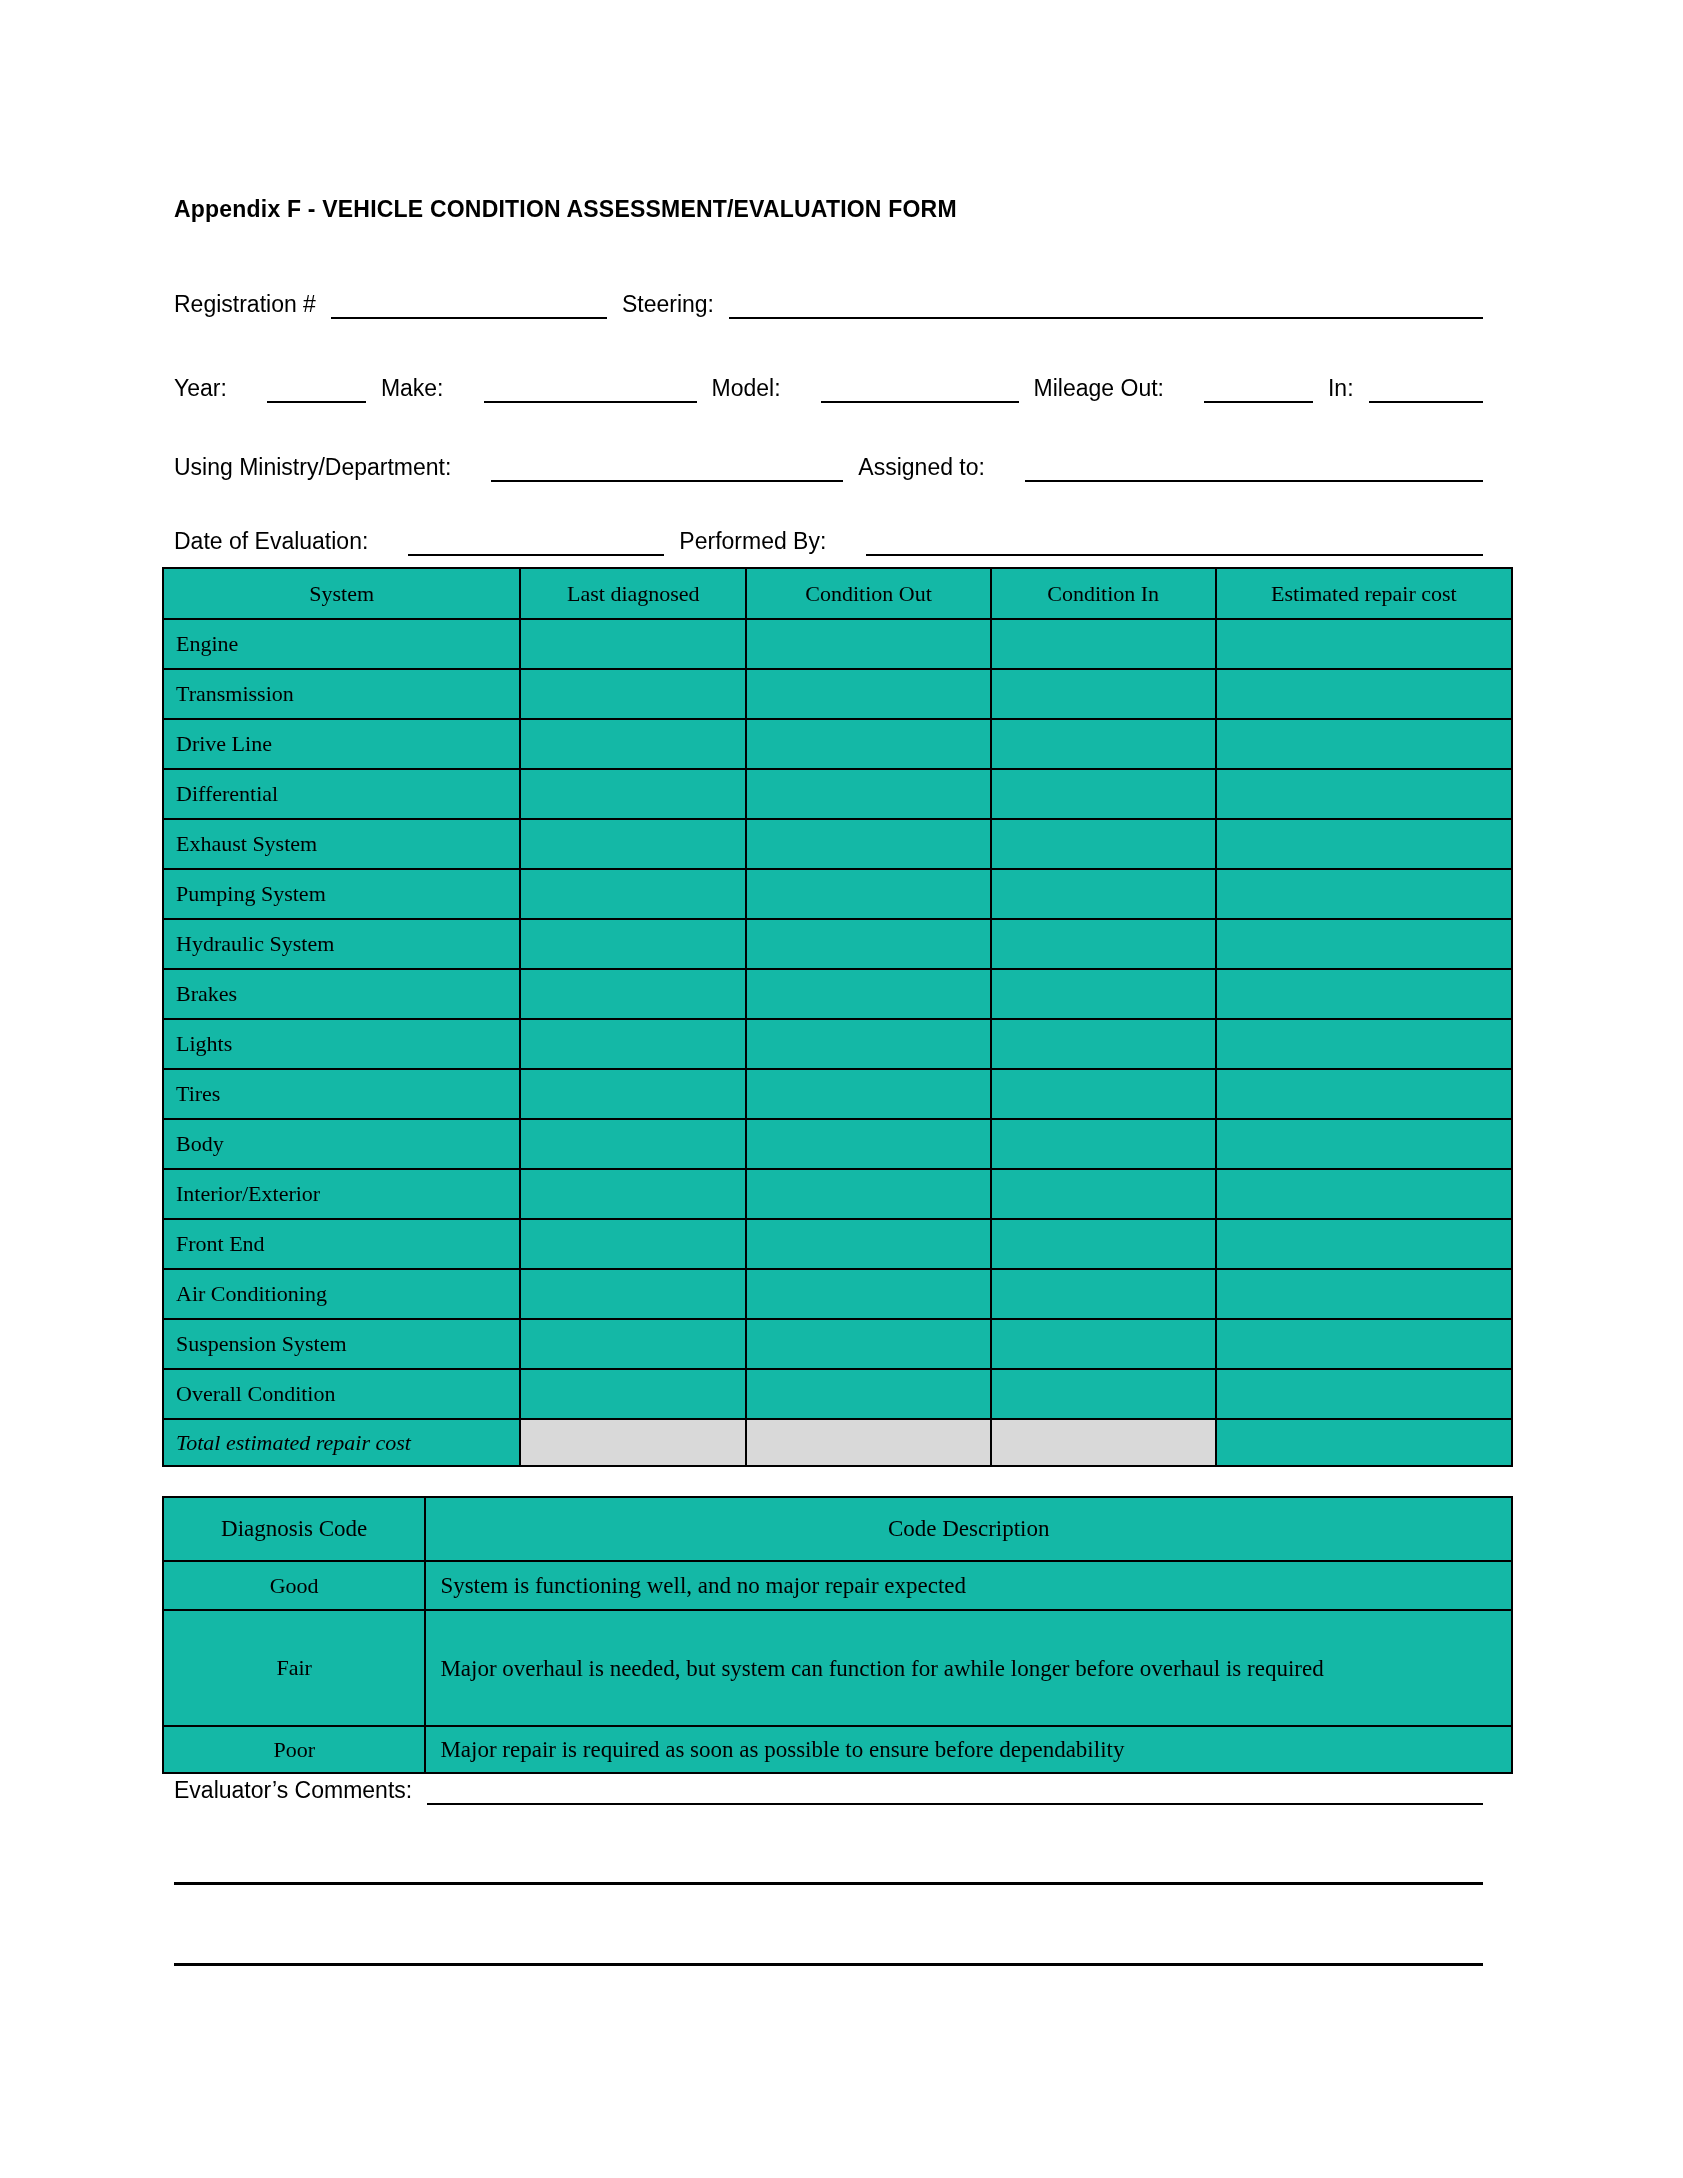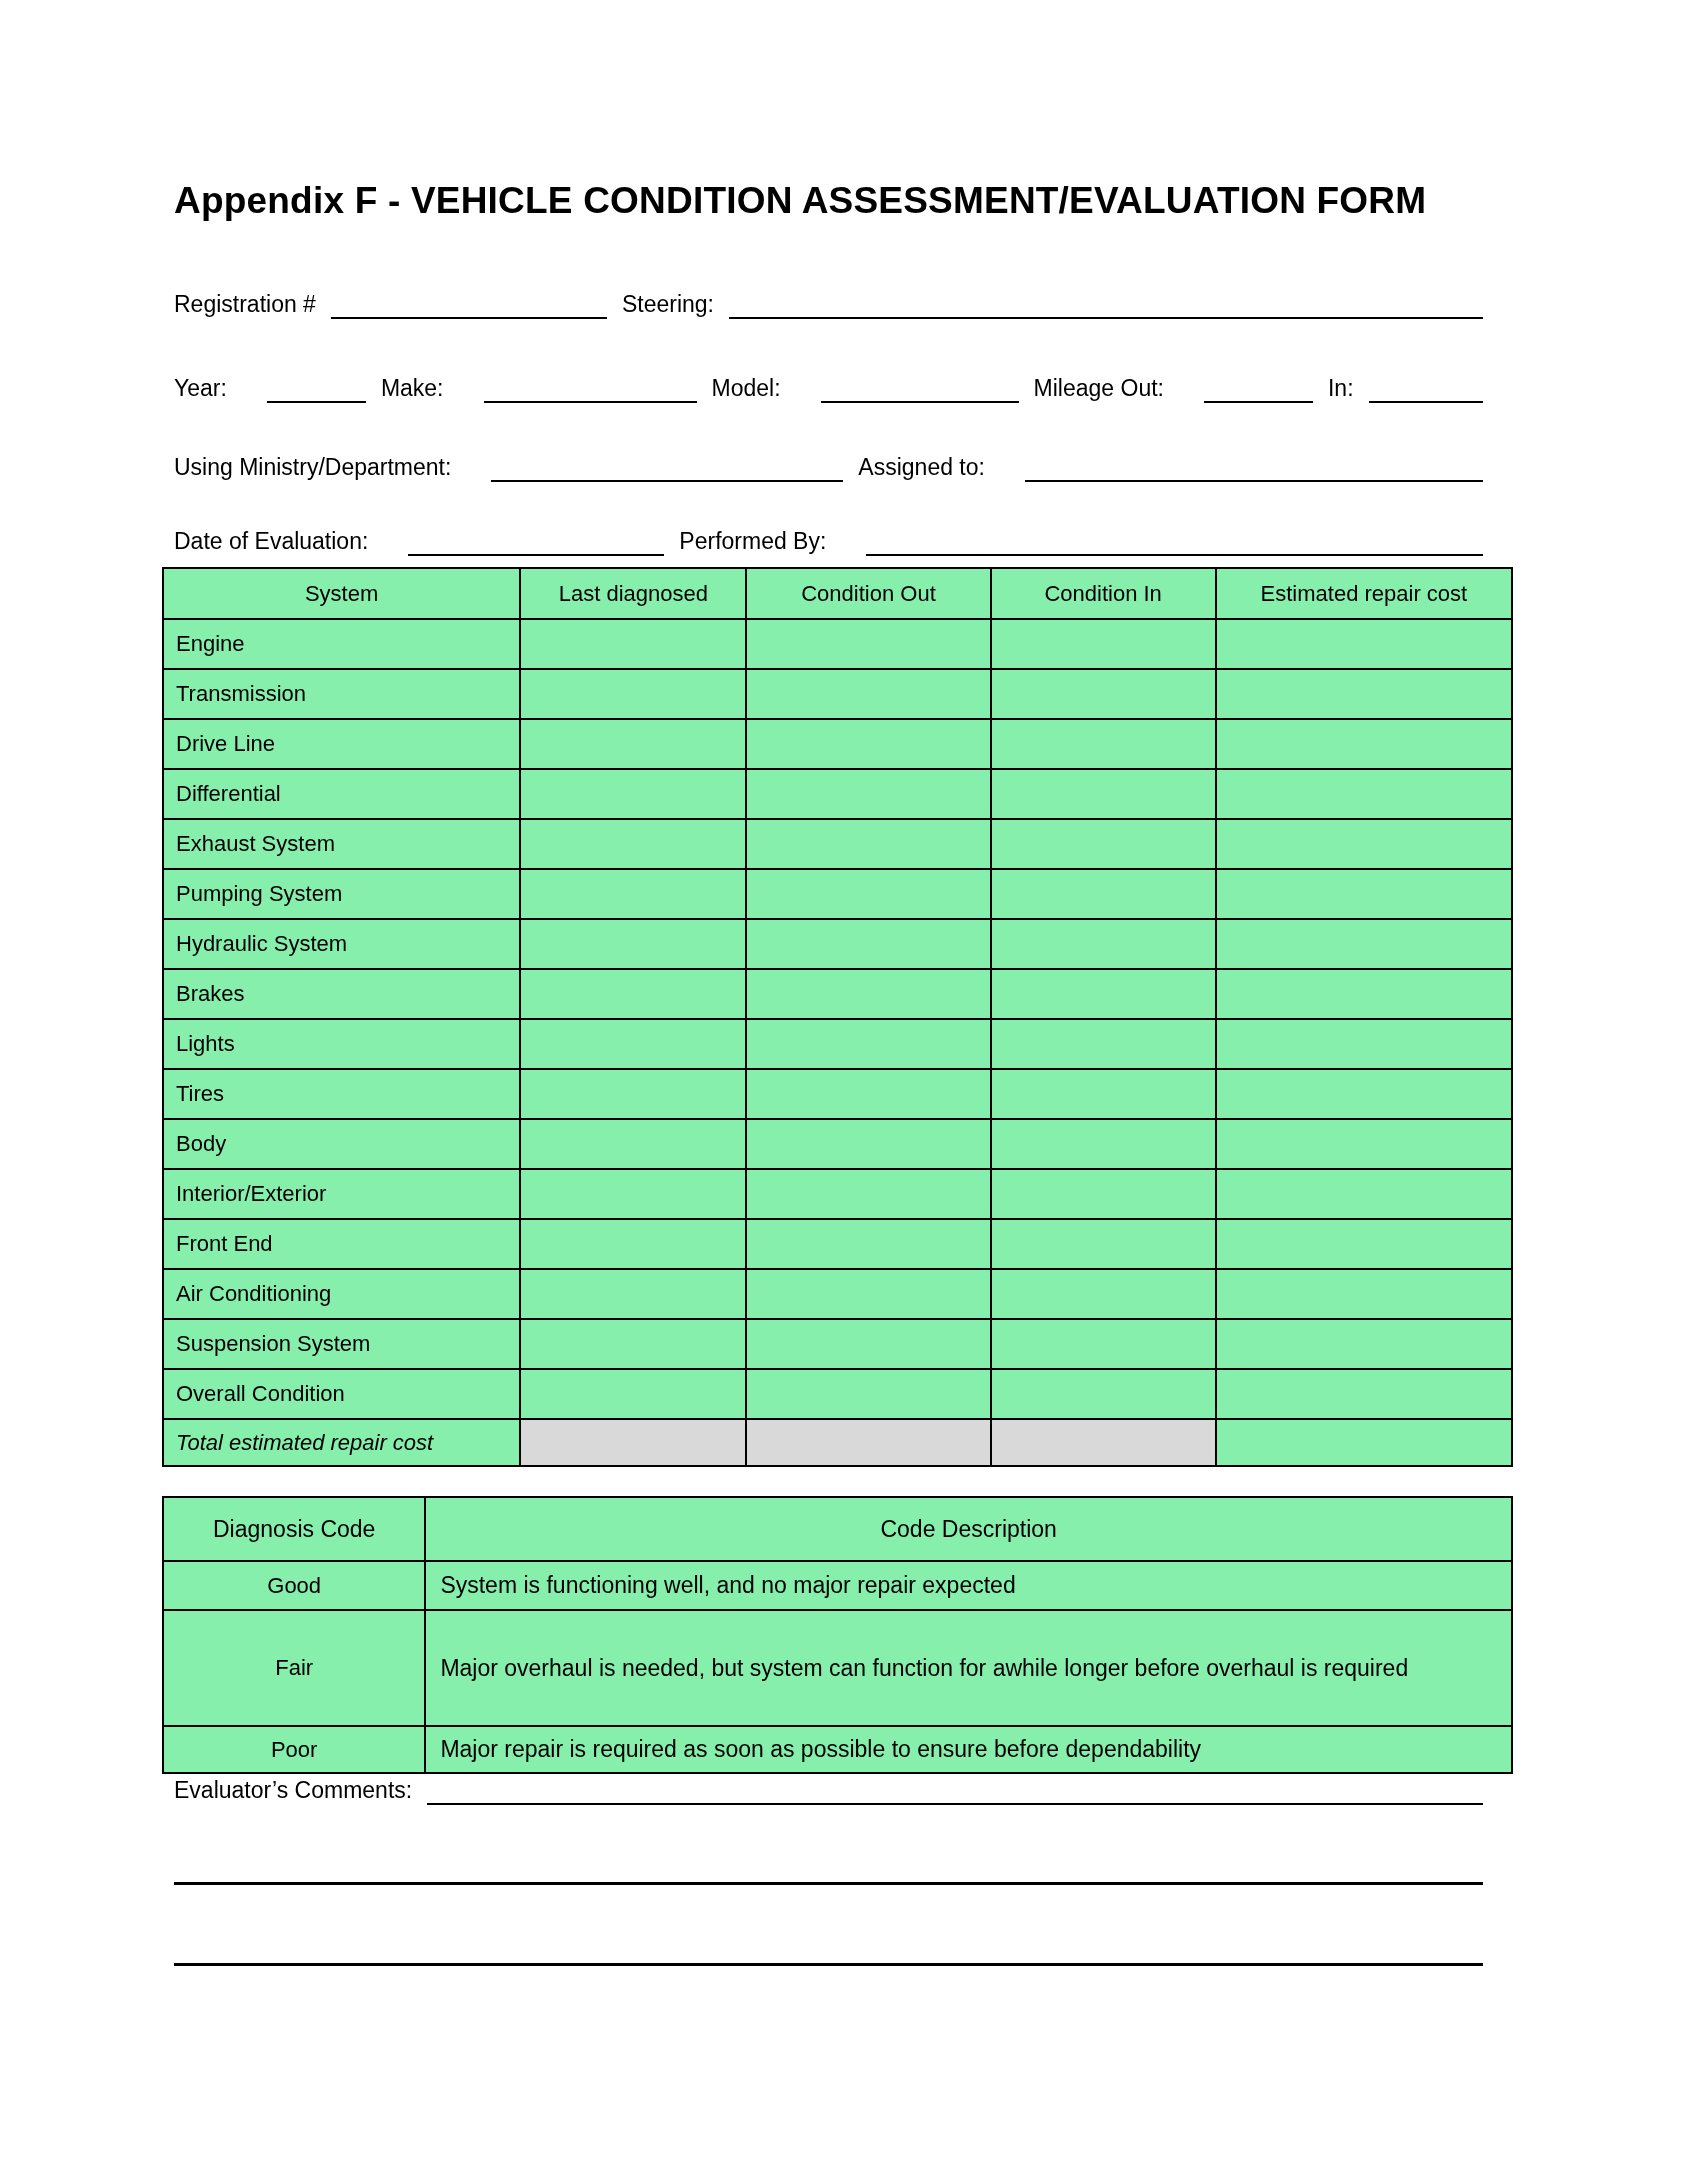--- a/index.html
+++ b/index.html
@@ -7,22 +7,22 @@
   body {
     width: 1683px; height: 2178px;
     position: relative;
     font-family: "Liberation Sans", sans-serif;
     color: #000000;
   }
   .abs { position: absolute; }
 
   
   .title {
-    top: 180px; left: 174px;
-    font-size: 37px; font-weight: 700;
+    top: 196px; left: 174px;
+    font-size: 23px; font-weight: 700;
     letter-spacing: 0.2px;
     white-space: nowrap;
   }
 
   
   .fline {
     left: 174px; width: 1309px;
     display: flex; align-items: flex-end;
     font-size: 23px; line-height: 30px;
     white-space: nowrap;
@@ -48,21 +48,22 @@
   .w-make  { width: 213px; }
   .w-model { width: 198px; }
   .w-mout  { width: 109px; }
   .w-min   { width: 352px; }
   .w-date  { width: 256px; }
 
   
   table {
     border-collapse: collapse;
     table-layout: fixed;
-    background: #86efac;
+    background: #14b8a6;
+    font-family: Liberation Serif, serif;
   }
   th, td {
     border: 2px solid #000;
     font-weight: 400;
     font-size: 22px;
     vertical-align: middle;
     overflow: hidden;
   }
 
   .systems-table { top: 567px; left: 162px; width: 1351px; }

